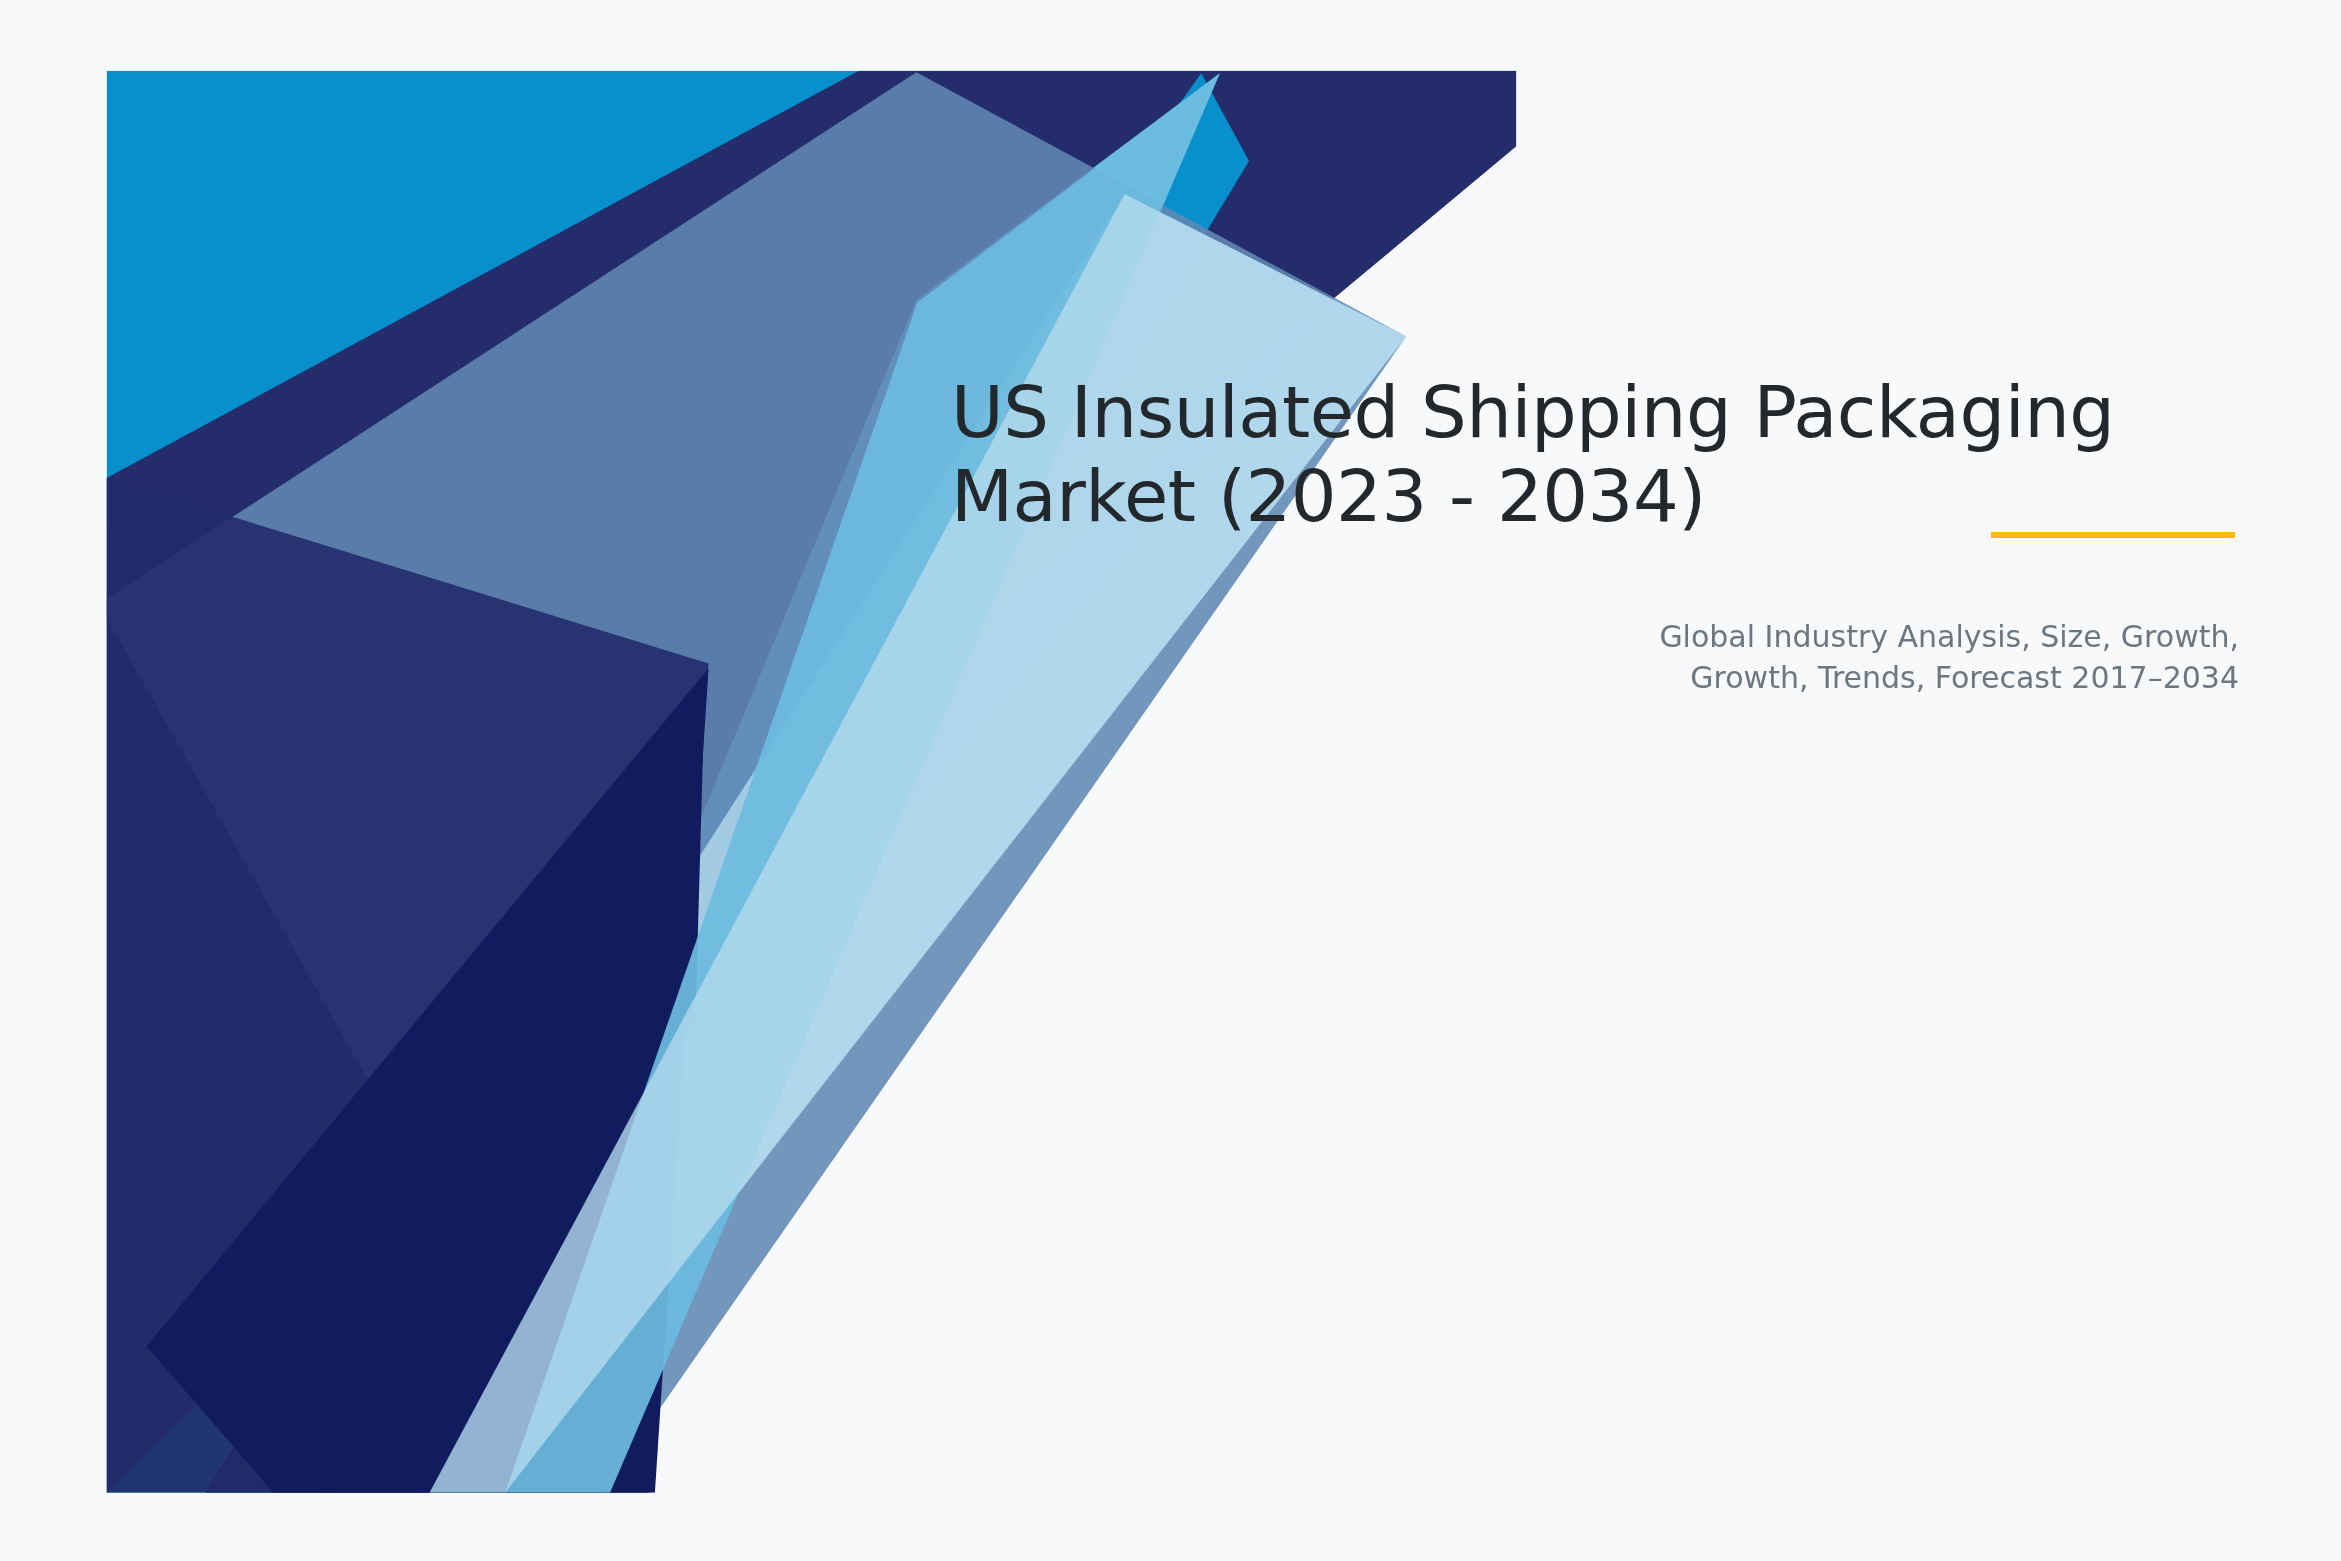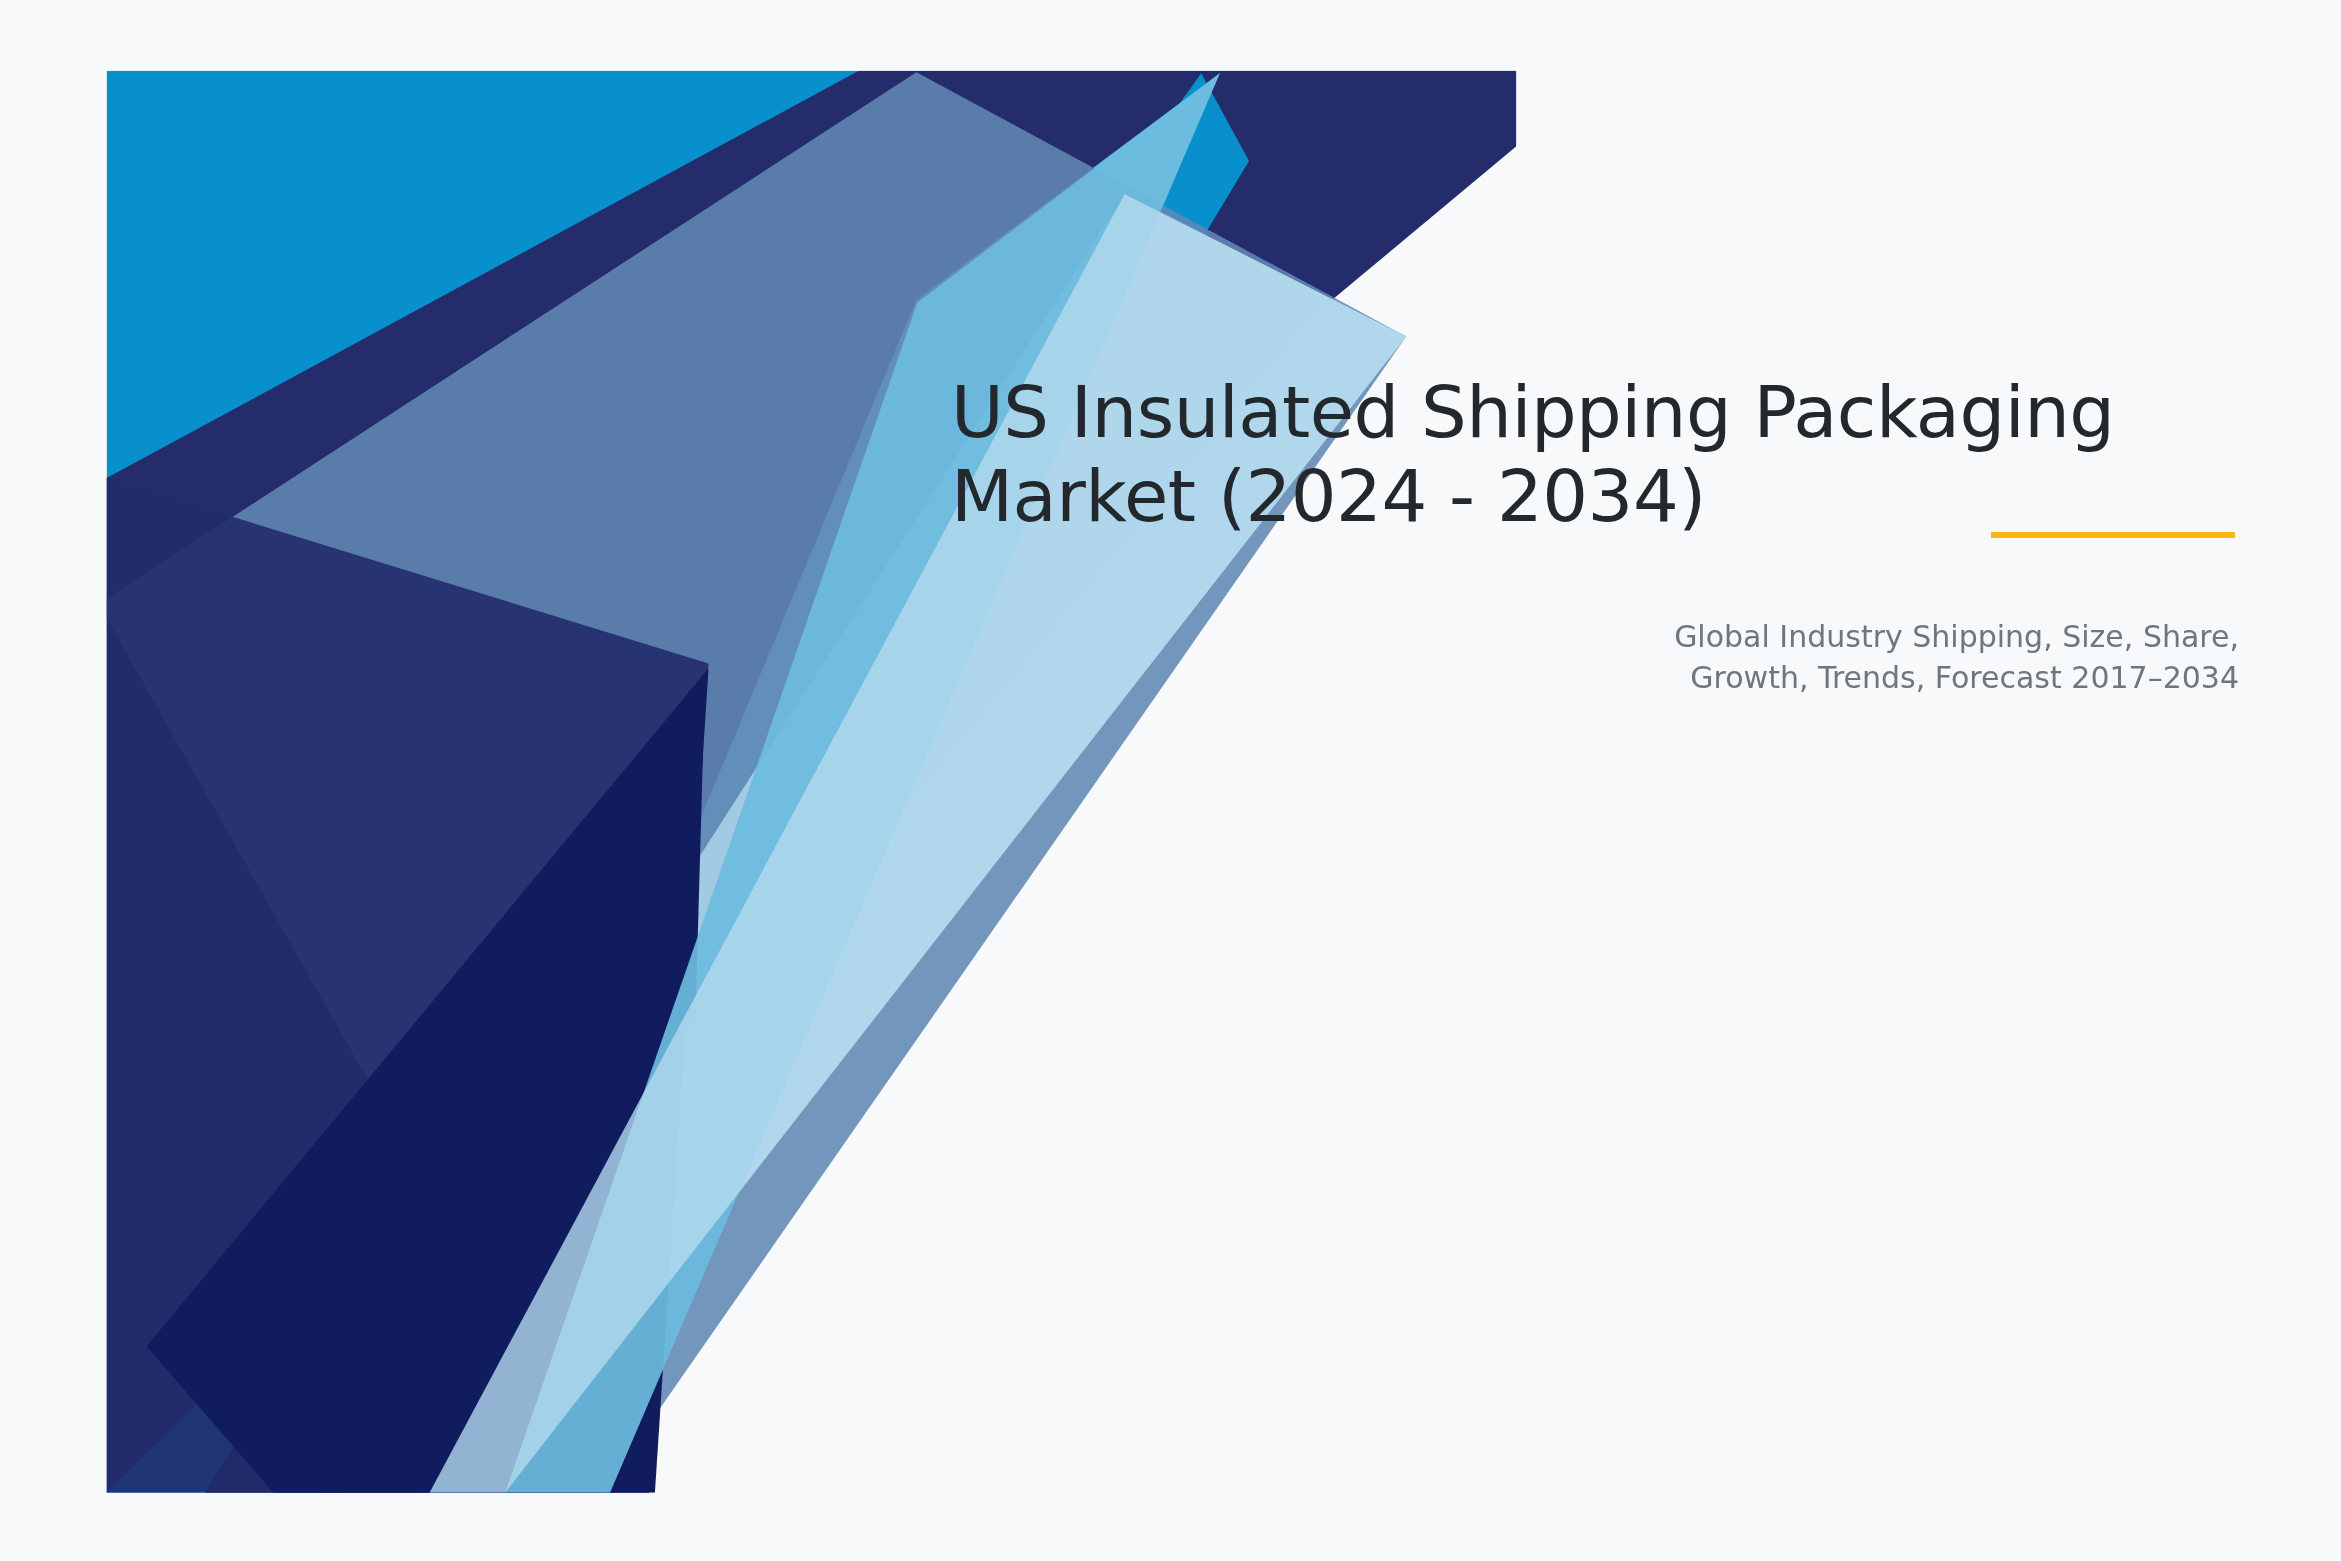--- a/index.html
+++ b/index.html
@@ -113,21 +113,21 @@
         <polygon fill="#6cbce0" fill-opacity="0.92" points="1880,620 2500,150 1250,3060 1035,3060"></polygon>
         <polygon fill="#b3daee" fill-opacity="0.80" points="2305,398 2882,690 1035,3060 880,3060"></polygon>
       </g>
     </svg>
   </div>
 
   <div class="text-block">
 
     <div class="title-wrap">
       <div class="accent-bar"></div>
-      <h1 class="cover-title"><span>US Insulated Shipping Packaging</span><br><span>Market (2024 - 2034)</span></h1>
+      <h1 class="cover-title"><span>US Insulated Shipping Packaging</span><br><span>Market (2023 - 2034)</span></h1>
     </div>
 
-    <p class="cover-subtitle"><span>Global Industry Shipping, Size, Share,</span><br><span>Growth, Trends, Forecast 2017–2034</span></p>
+    <p class="cover-subtitle"><span>Global Industry Analysis, Size, Growth,</span><br><span>Growth, Trends, Forecast 2017–2034</span></p>
 
   </div>
 
 </div>
 
 
 </body></html>

